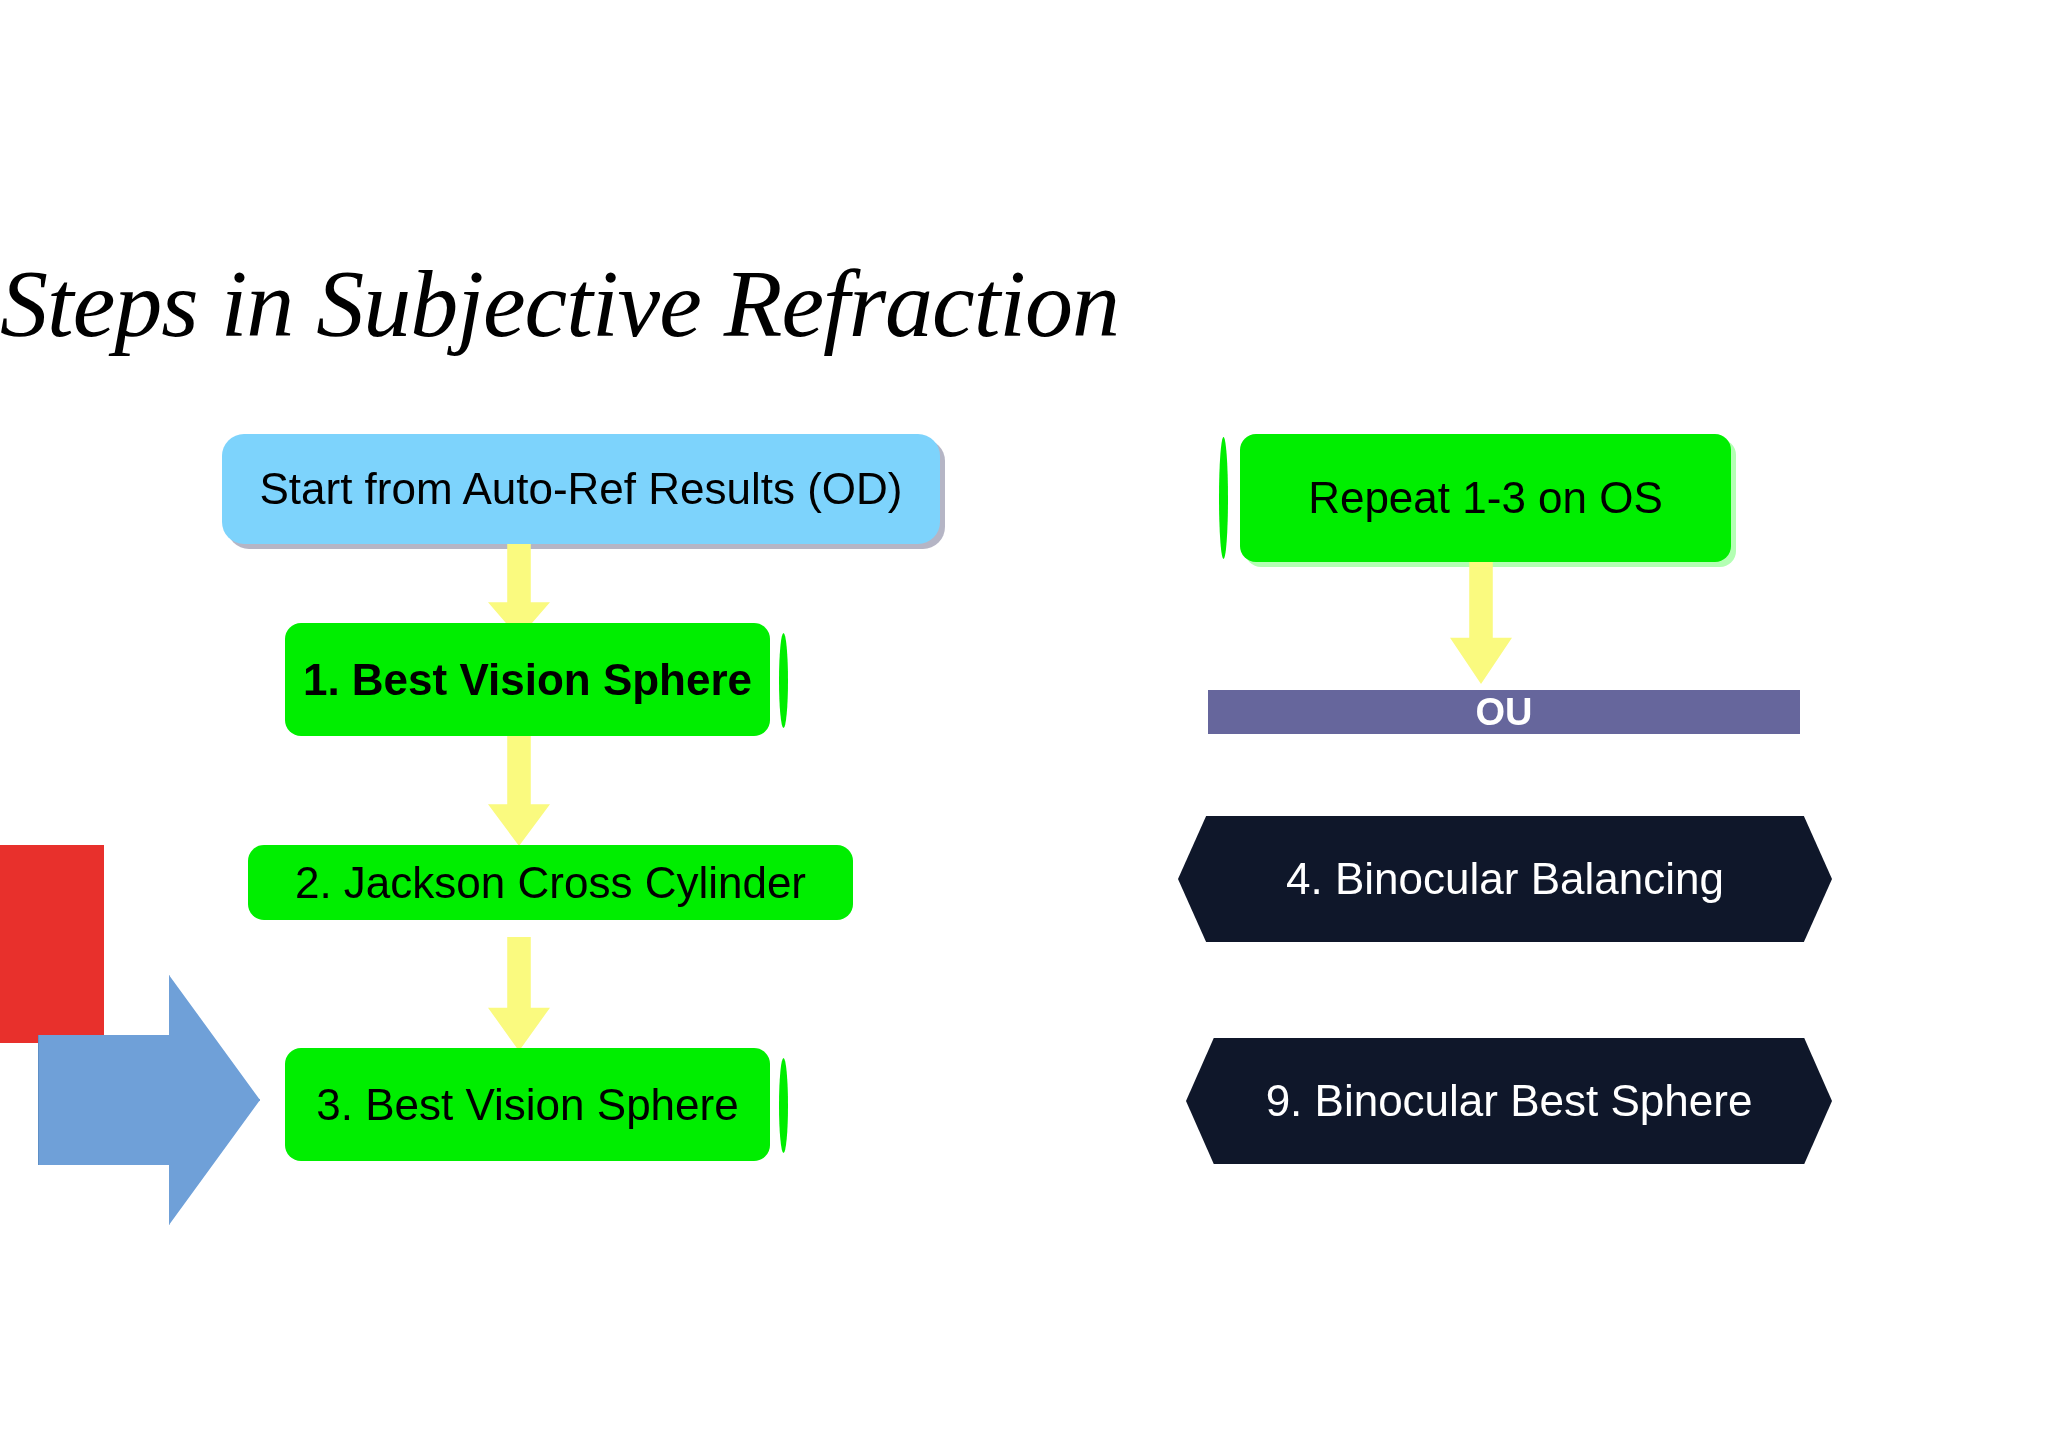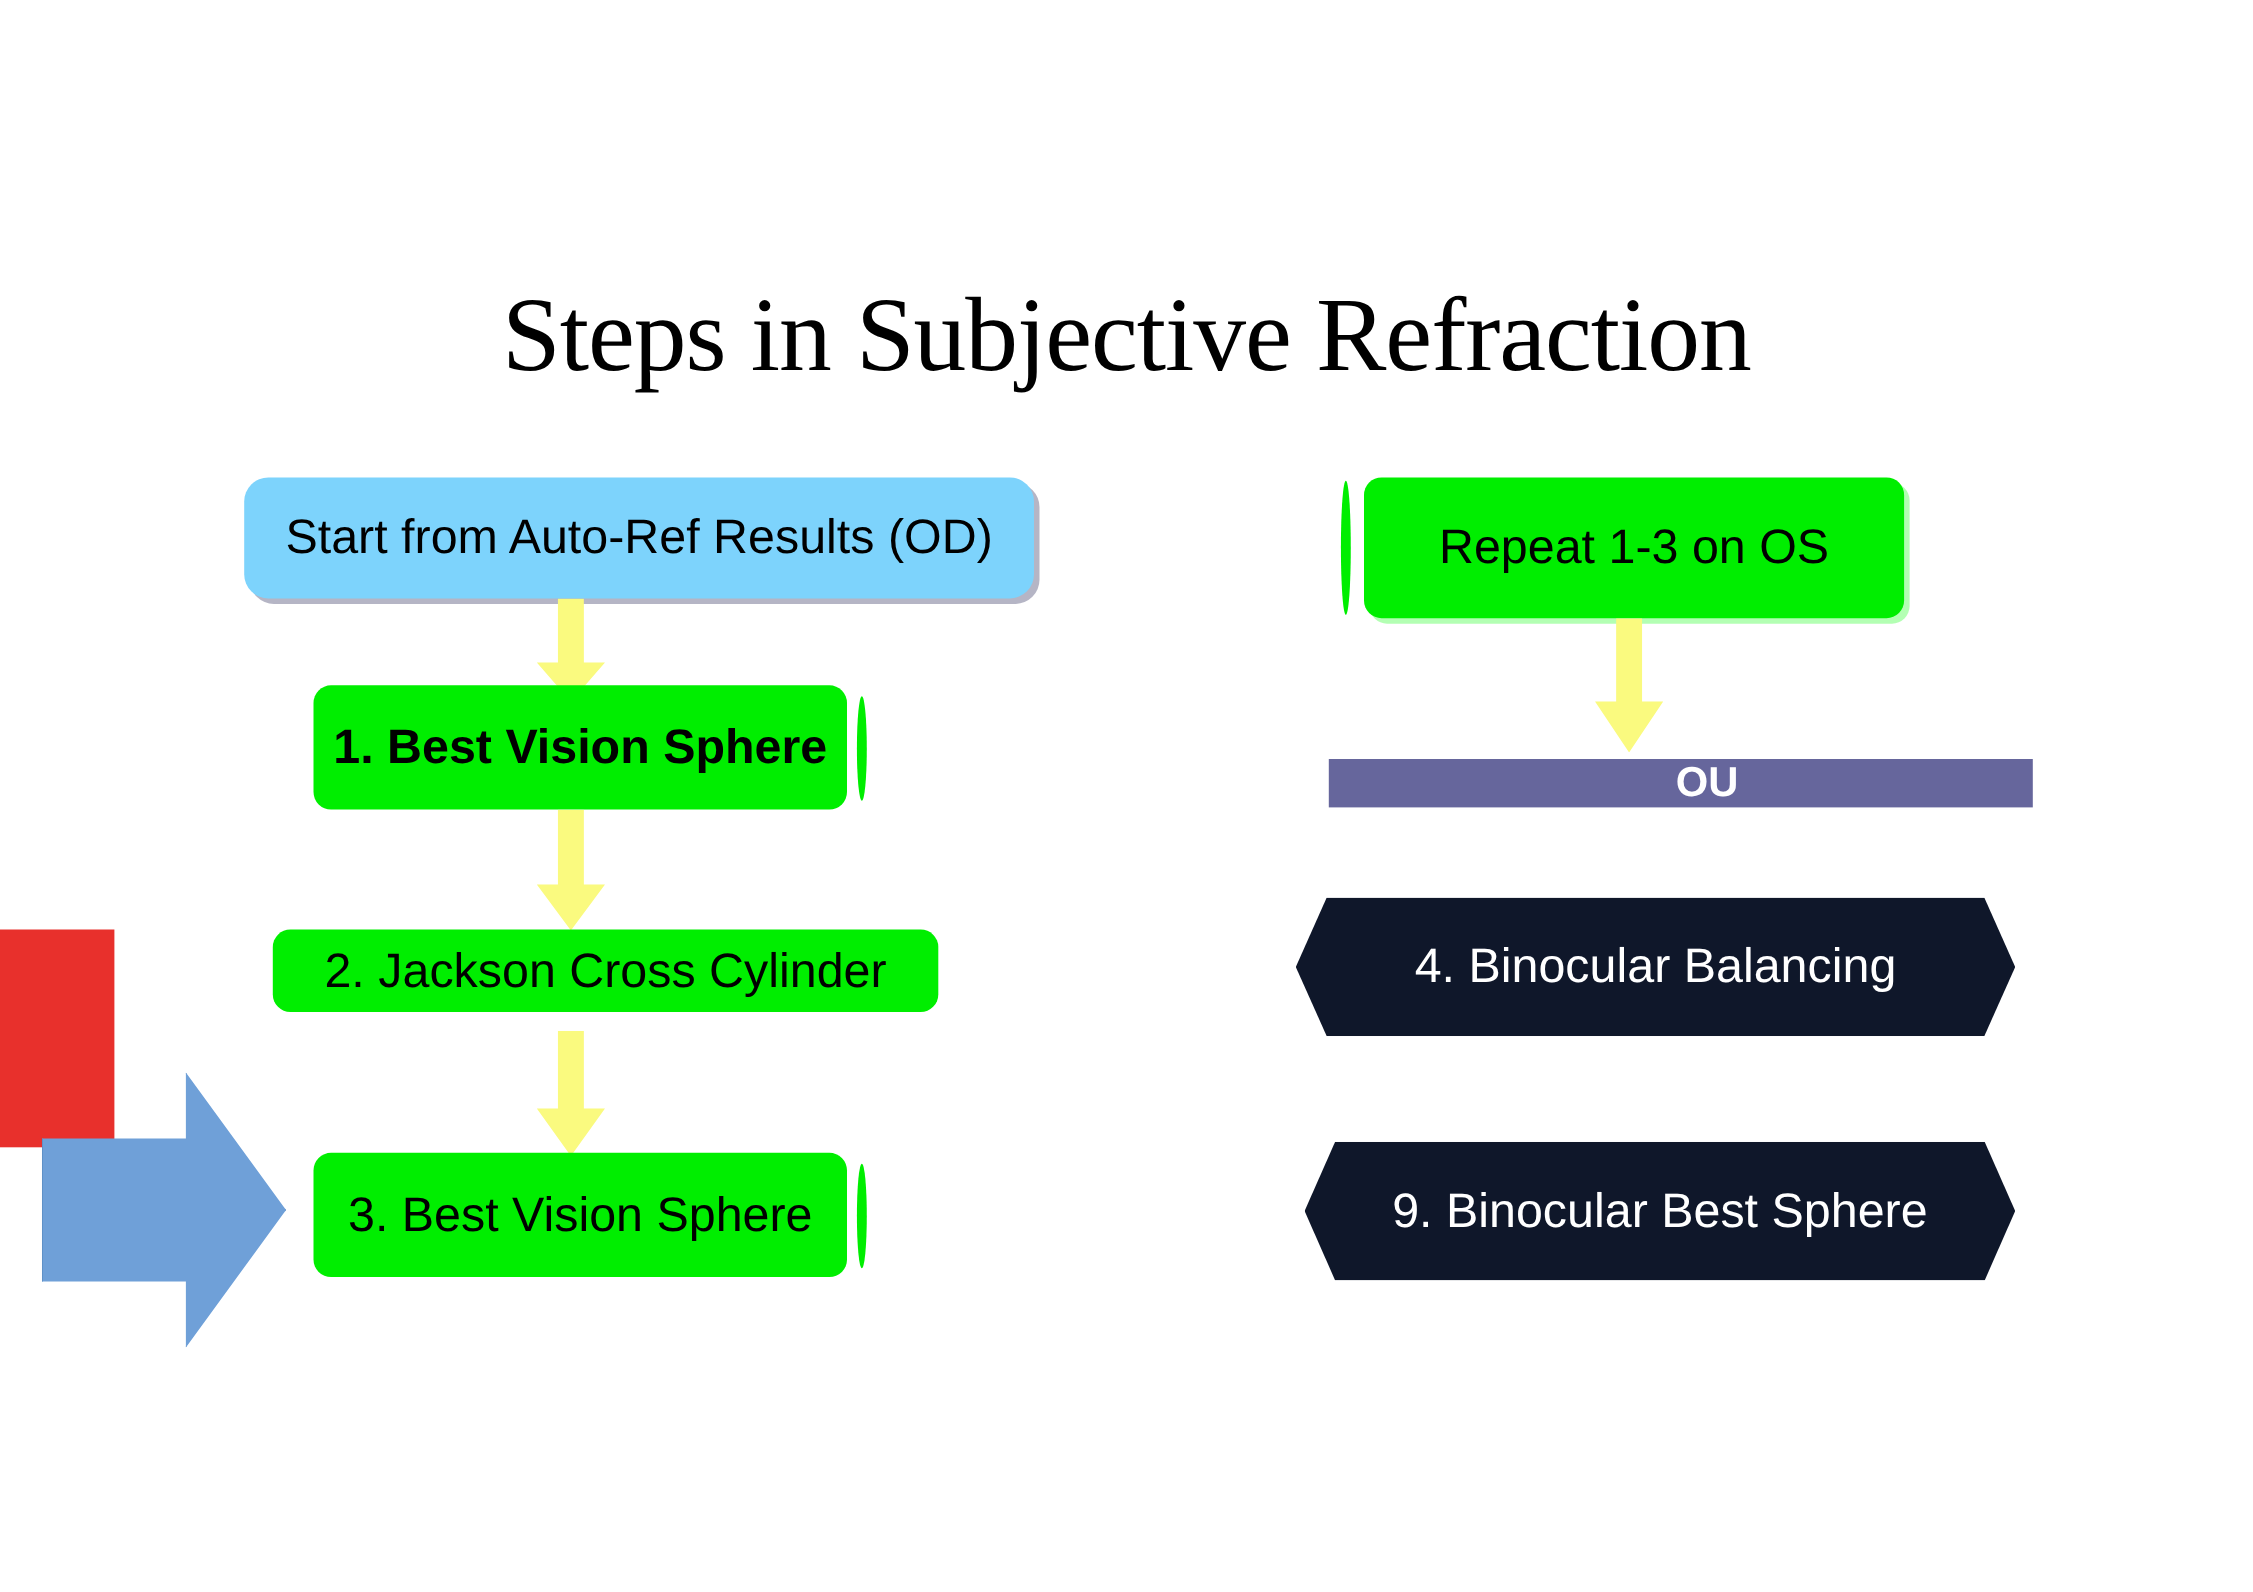--- a/index.html
+++ b/index.html
@@ -15,22 +15,22 @@
     overflow: hidden;
     font-family: "Liberation Sans", sans-serif;
   }
 
   
   #title {
     position: absolute;
     left: 0;
     top: 252px;
     width: 2048px;
-    text-align: center;
     font-family: "Liberation Serif", serif;
+    font-style: italic;
     font-size: 96px;
     line-height: 1.08;
     color: #000000;
     letter-spacing: -1px;
     white-space: nowrap;
   }
 
   
   .rrect {
     position: absolute;
@@ -154,21 +154,21 @@
   <div class="green-sliver" style="left:779px; top:1058px; width:9px; height:95px;"></div>
 
   <div class="green-sliver" style="left:1219px; top:437px; width:9px; height:122px;"></div>
 
   <div class="rrect green-box" style="left:1240px; top:434px; width:491px; height:128px; box-shadow:5px 5px 0 rgba(160,255,160,0.8);">
     <span class="label">Repeat 1-3 on OS</span>
   </div>
 
   <div class="yarrow" style="left:1450px; top:562px; width:62px; height:122px;"></div>
 
-  <div class="ou-bar" style="left:1208px; top:690px; width:592px; height:44px;padding-left:48px;">
+  <div class="ou-bar" style="left:1208px; top:690px; width:592px; height:44px;">
     <span class="label">OU</span>
   </div>
 
   <div class="hexa" style="left:1178px; top:816px; width:654px; height:126px;">
     <span class="label">4. Binocular Balancing</span>
   </div>
 
   <div class="hexa" style="left:1186px; top:1038px; width:646px; height:126px;">
     <span class="label">9. Binocular Best Sphere</span>
   </div>

